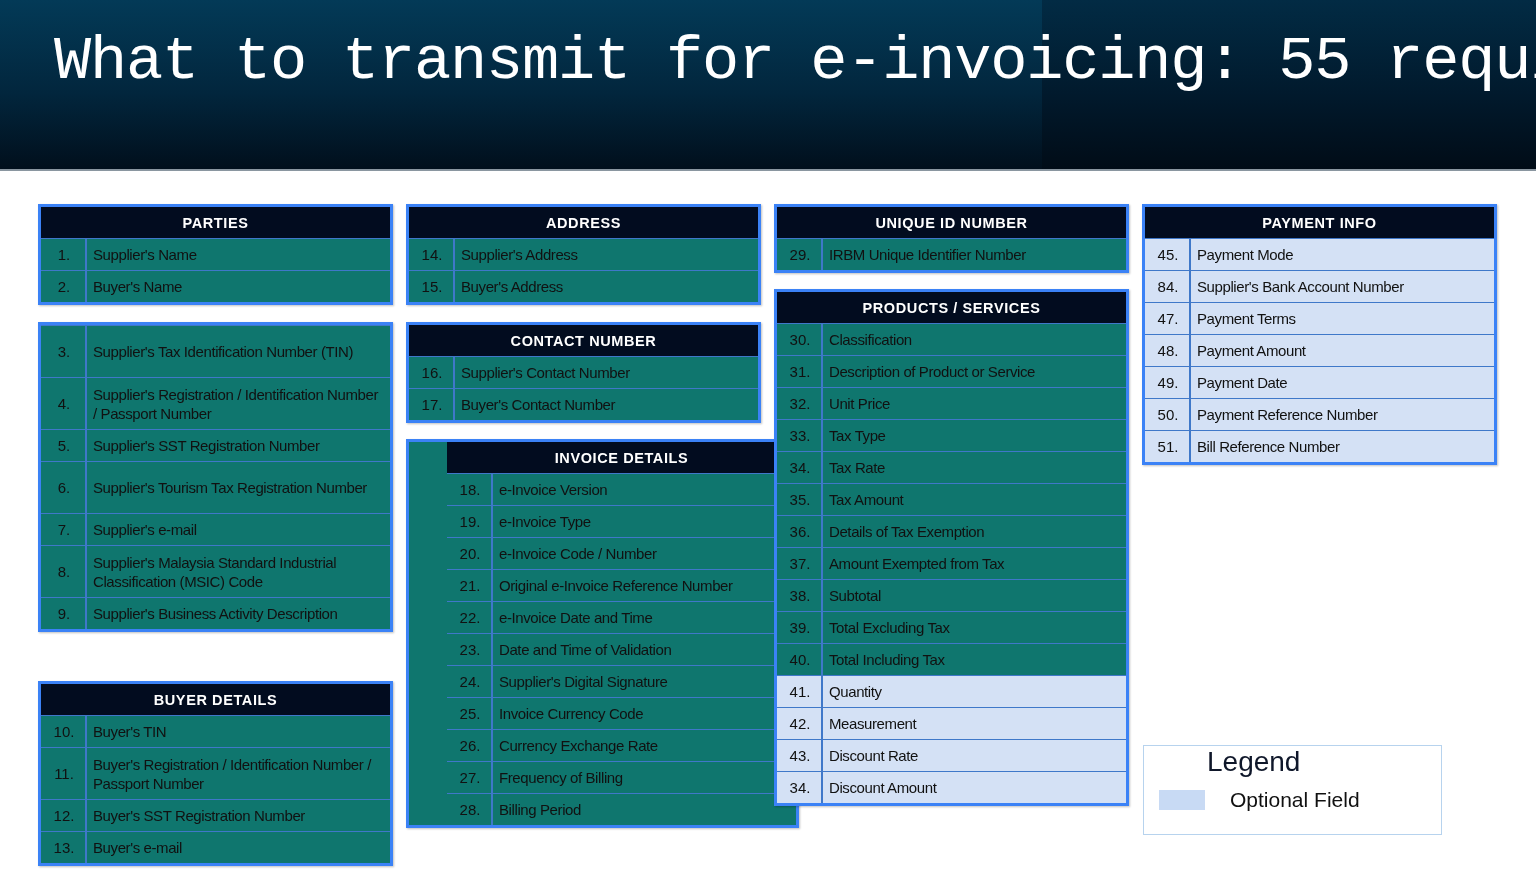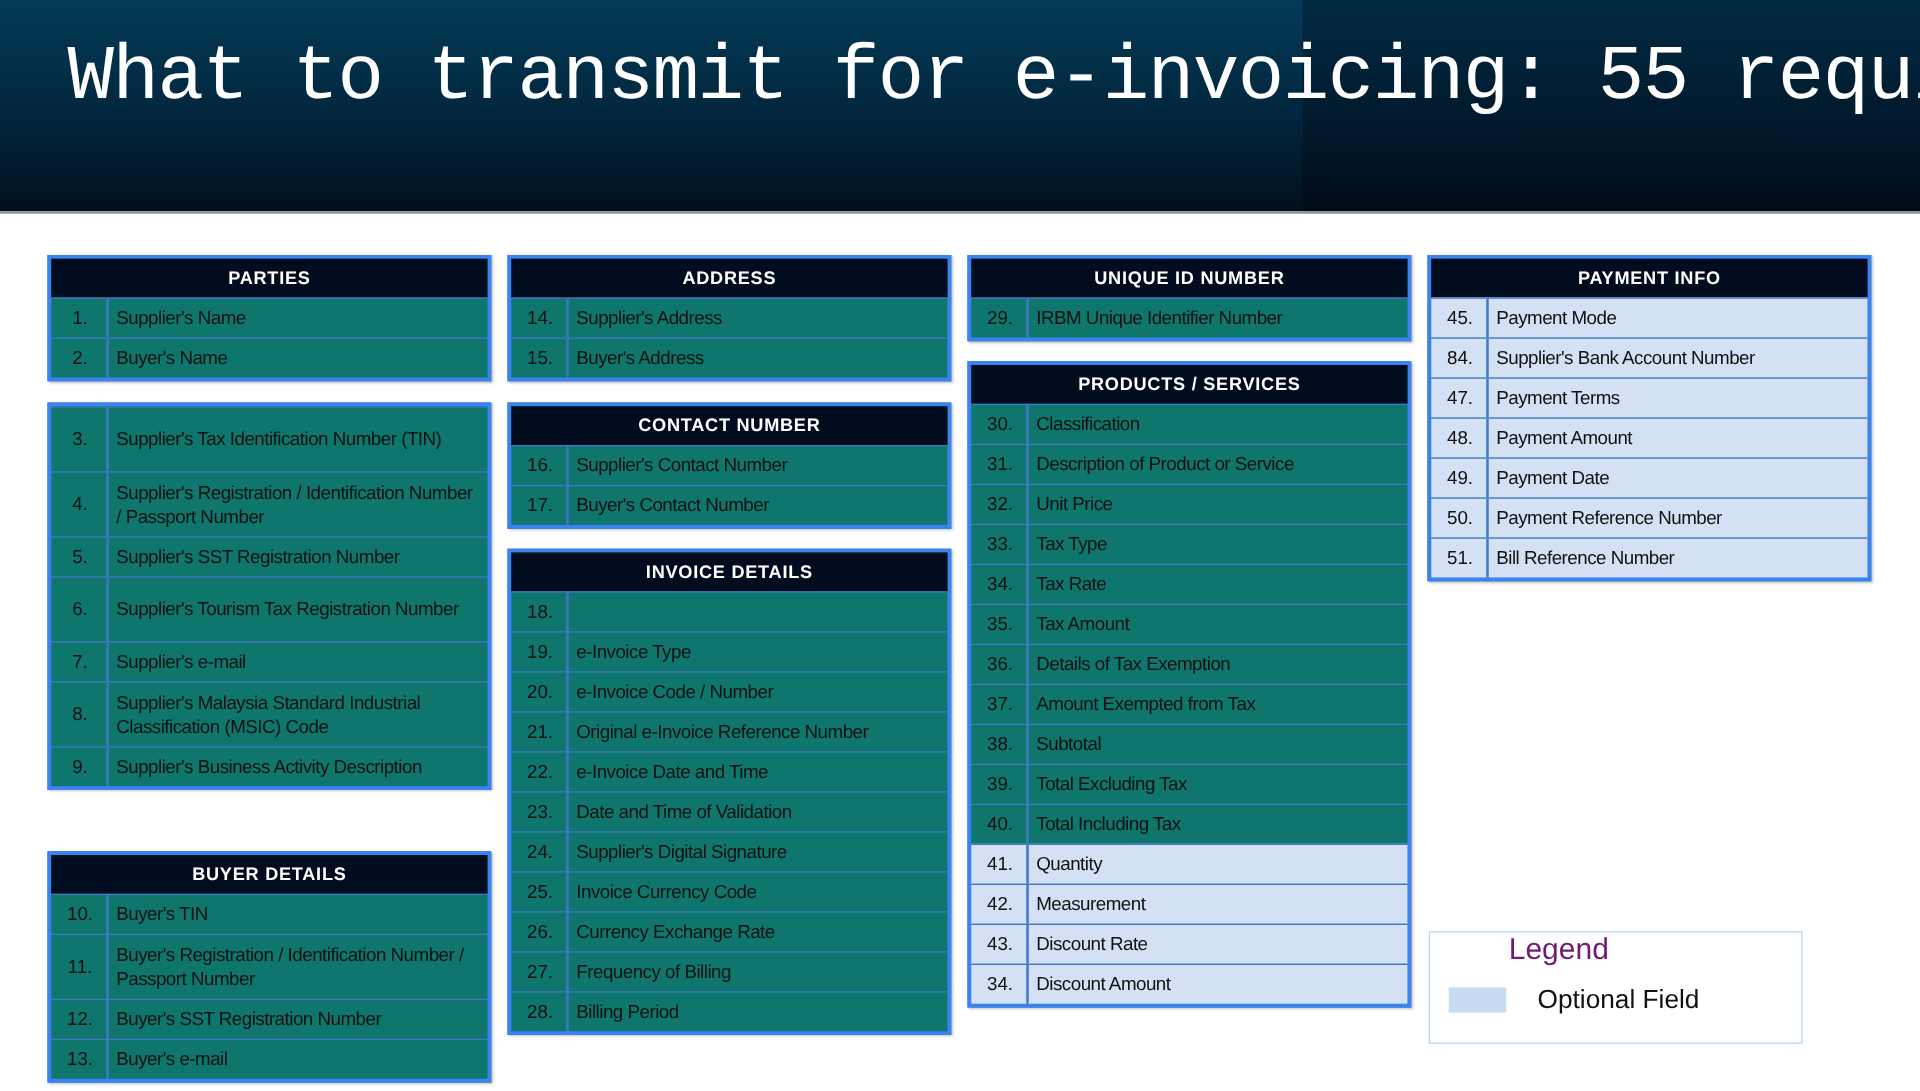--- a/index.html
+++ b/index.html
@@ -49,21 +49,21 @@
     flex: 1; font-size: 15px; padding: 3px 6px; line-height: 19px;
     display: flex; align-items: center; letter-spacing: -0.4px;
   }
   .row.tall { min-height: 51px; }
 
   .legend {
     position: absolute; left: 1143px; top: 745px; width: 297px; height: 88px;
     border: 1px solid #b7d3ee; background: #fff;
   }
   .legend .legend-title {
-    position: absolute; left: 63px; top: 0px; font-size: 24px; color: #701a75;
+    position: absolute; left: 63px; top: 0px; font-size: 28px; color: #0f172a;
   }
   .legend .swatch {
     position: absolute; left: 15px; top: 44px; width: 46px; height: 20px;
     background: #c8daf4;
   }
   .legend .legend-label {
     position: absolute; left: 86px; top: 42px; font-size: 21px; color: #111;
   }
 </style>
 </head>
@@ -164,25 +164,26 @@
         <div class="num">16.</div>
         <div class="lbl">Supplier's Contact Number</div>
       </div>
       <div class="row">
         <div class="num">17.</div>
         <div class="lbl">Buyer's Contact Number</div>
       </div>
     </div>
 </div>
 
-<div class="section" style="left:406px; top:439px;">
+<div class="section" style="left:406px; top:439px;padding-left:38px;">
   <div class="sec-head">INVOICE DETAILS</div>
   <div class="rows">
       <div class="row">
         <div class="num">18.</div>
+        <div class="lbl">e-Invoice Version</div>
       </div>
       <div class="row">
         <div class="num">19.</div>
         <div class="lbl">e-Invoice Type</div>
       </div>
       <div class="row">
         <div class="num">20.</div>
         <div class="lbl">e-Invoice Code / Number</div>
       </div>
       <div class="row">

